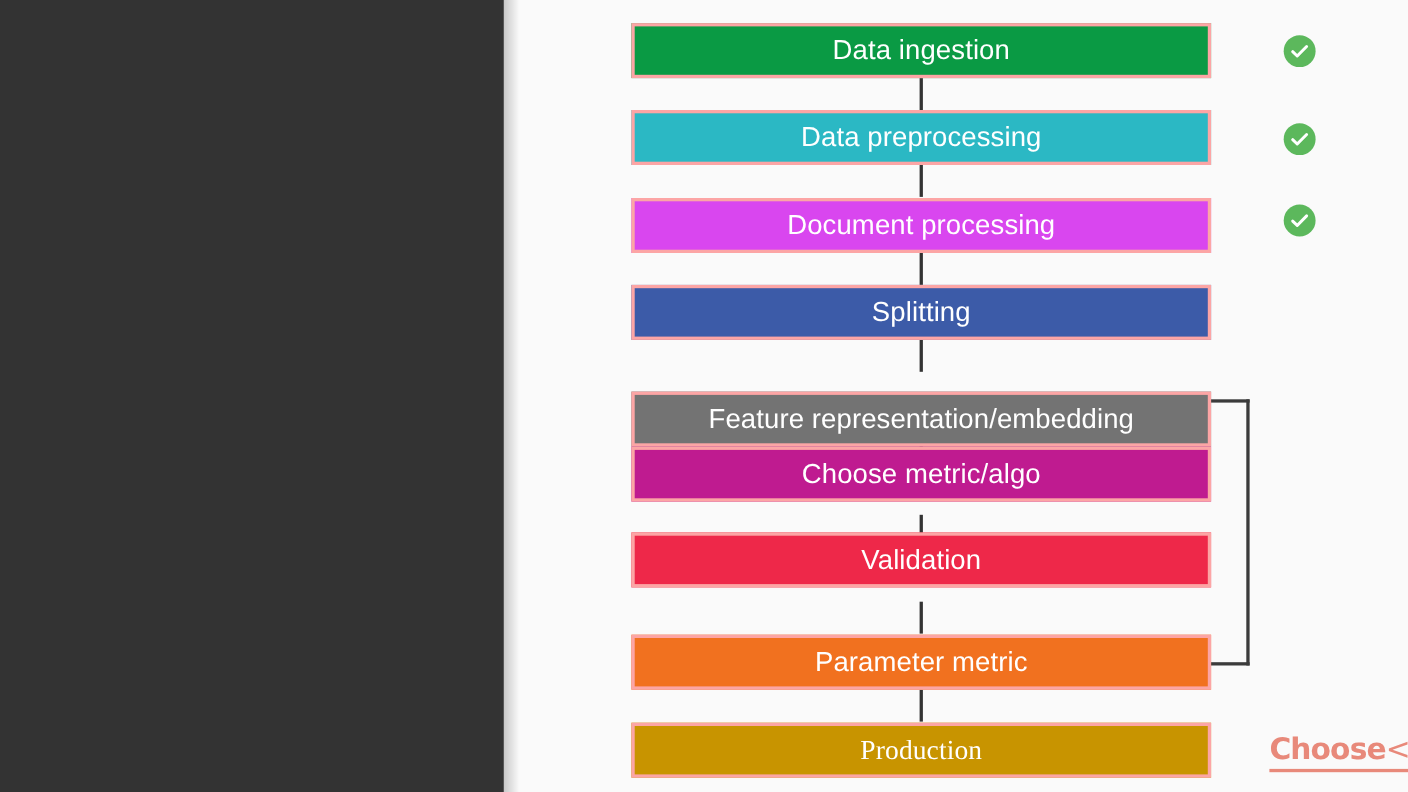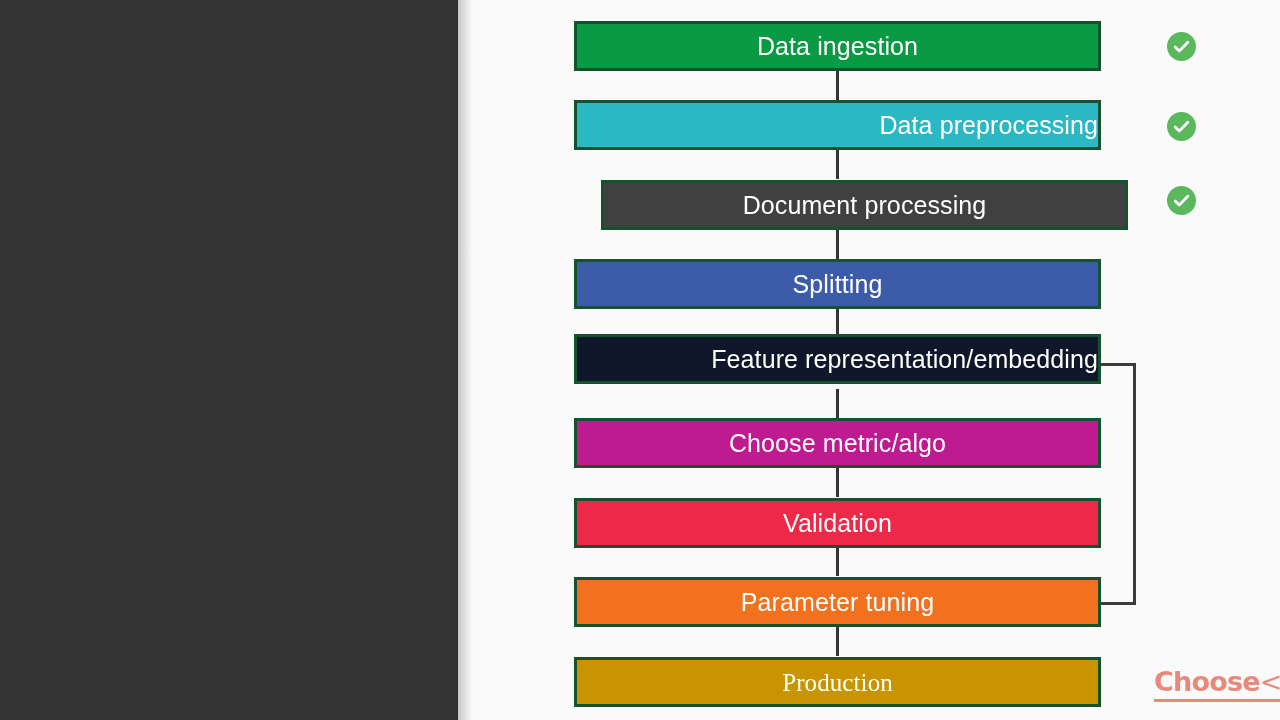--- a/index.html
+++ b/index.html
@@ -47,21 +47,21 @@
 
   .connector {
     position:absolute;
     left:836px; width:3px;
     background:#333333;
   }
 
   .node {
     position:absolute;
     left:574px; width:527px; height:50px;
-    border:3px solid #14532d;
+    border:3px solid #fca5a5;
     display:flex; align-items:center; justify-content:center;
     color:#ffffff;
     font-size:25px; font-weight:400;
     line-height:1;
     letter-spacing:0.1px;
     z-index:4;
     white-space:nowrap;
   }
 
   
@@ -116,46 +116,46 @@
     <div class="connector" style="top:627px; height:29px;"></div>
 
     <div class="loop loop-bottom"></div>
     <div class="loop loop-right"></div>
     <div class="loop loop-top"></div>
 
     <div class="node" style="top:21px;  background:#0A9A44;">
       <span>Data ingestion</span>
     </div>
 
-    <div class="node" style="top:100px; background:#2BB8C4;justify-content:flex-end;">
+    <div class="node" style="top:100px; background:#2BB8C4;">
       <span>Data preprocessing</span>
     </div>
 
-    <div class="node" style="top:180px; background:#404040;margin-left:27px;">
+    <div class="node" style="top:180px; background:#d946ef;">
       <span>Document processing</span>
     </div>
 
     <div class="node" style="top:259px; background:#3C5BA8;justify-content:center;">
       <span>Splitting</span>
     </div>
 
-    <div class="node" style="top:334px; background:#0f172a;justify-content:flex-end;">
+    <div class="node" style="top:356px; background:#737373;">
       <span>Feature representation/embedding</span>
     </div>
 
-    <div class="node" style="top:418px; background:#BF1B90;">
+    <div class="node" style="top:406px; background:#BF1B90;">
       <span>Choose metric/algo</span>
     </div>
 
-    <div class="node" style="top:498px; background:#EE2849;">
+    <div class="node" style="top:484px; background:#EE2849;">
       <span>Validation</span>
     </div>
 
     <div class="node" style="top:577px; background:#F1711F;">
-      <span>Parameter tuning</span>
+      <span>Parameter metric</span>
     </div>
 
     <div class="node" style="top:657px; background:#C89400;font-family:Liberation Serif, serif;">
       <span>Production</span>
     </div>
 
   </div>
 
   <div class="check" style="top:32px;">
     <svg viewBox="0 0 24 24" aria-hidden="true">

